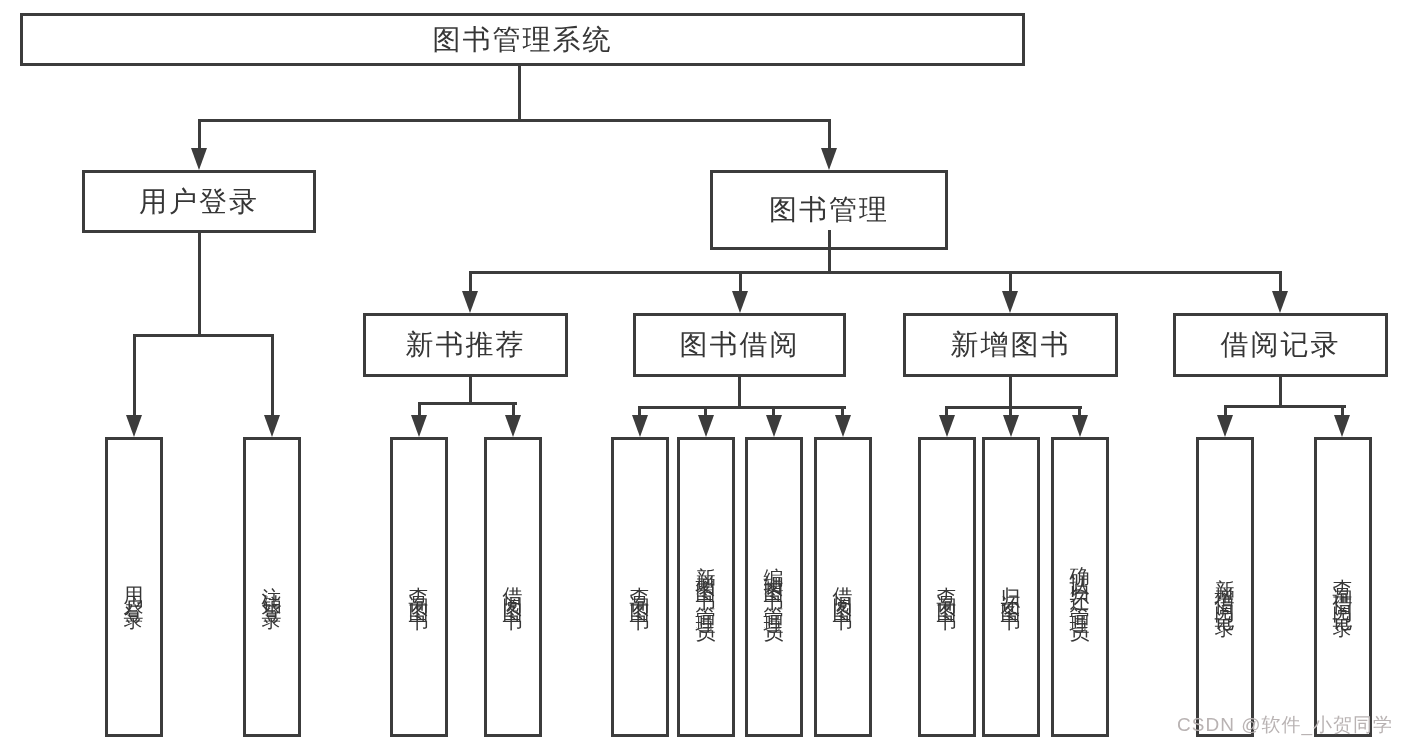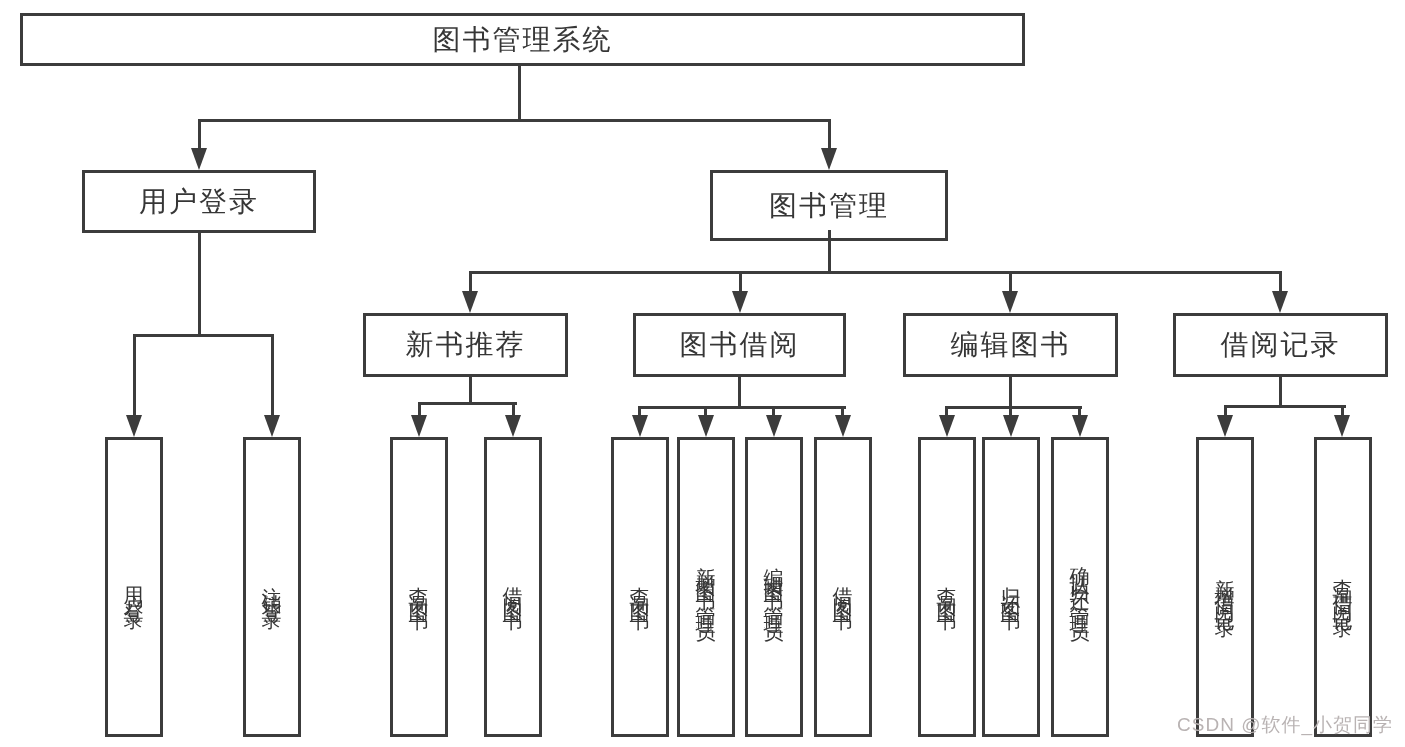--- a/index.html
+++ b/index.html
@@ -67,21 +67,21 @@
   <div class="hnode" style="left:20px;top:13px;width:1005px;height:53px">图书管理系统</div>
 
   <div class="vl" style="left:518px;top:64px;height:57px"></div>
   <div class="hl" style="left:198px;top:119px;width:633px"></div>
   <div class="vl" style="left:198px;top:119px;height:32px"></div>
   <div class="ah" style="left:191px;top:148px"></div>
   <div class="vl" style="left:828px;top:119px;height:32px"></div>
   <div class="ah" style="left:821px;top:148px"></div>
 
   <div class="hnode" style="left:82px;top:170px;width:234px;height:63px">用户登录</div>
-  <div class="hnode" style="left:710px;top:170px;width:238px;height:71px">图书管理</div>
+  <div class="hnode" style="left:710px;top:170px;width:238px;height:80px">图书管理</div>
 
   <div class="vl" style="left:828px;top:230px;height:44px"></div>
   <div class="hl" style="left:469px;top:271px;width:813px"></div>
   <div class="vl" style="left:469px;top:271px;height:24px"></div>
   <div class="ah" style="left:462px;top:291px"></div>
   <div class="vl" style="left:739px;top:271px;height:24px"></div>
   <div class="ah" style="left:732px;top:291px"></div>
   <div class="vl" style="left:1009px;top:271px;height:24px"></div>
   <div class="ah" style="left:1002px;top:291px"></div>
   <div class="vl" style="left:1279px;top:271px;height:24px"></div>
@@ -89,21 +89,21 @@
 
   <div class="vl" style="left:198px;top:230px;height:107px"></div>
   <div class="hl" style="left:133px;top:334px;width:141px"></div>
   <div class="vl" style="left:133px;top:334px;height:84px"></div>
   <div class="ah" style="left:126px;top:415px"></div>
   <div class="vl" style="left:271px;top:334px;height:84px"></div>
   <div class="ah" style="left:264px;top:415px"></div>
 
   <div class="hnode" style="left:363px;top:313px;width:205px;height:64px">新书推荐</div>
   <div class="hnode" style="left:633px;top:313px;width:213px;height:64px">图书借阅</div>
-  <div class="hnode" style="left:903px;top:313px;width:215px;height:64px">编辑图书</div>
+  <div class="hnode" style="left:903px;top:313px;width:215px;height:64px">新增图书</div>
   <div class="hnode" style="left:1173px;top:313px;width:215px;height:64px">借阅记录</div>
 
   <div class="vl" style="left:469px;top:374px;height:31px"></div>
   <div class="hl" style="left:418px;top:402px;width:99px"></div>
   <div class="vl" style="left:418px;top:402px;height:16px"></div>
   <div class="ah" style="left:411px;top:415px"></div>
   <div class="vl" style="left:512px;top:402px;height:16px"></div>
   <div class="ah" style="left:505px;top:415px"></div>
 
   <div class="vl" style="left:738px;top:374px;height:35px"></div>

